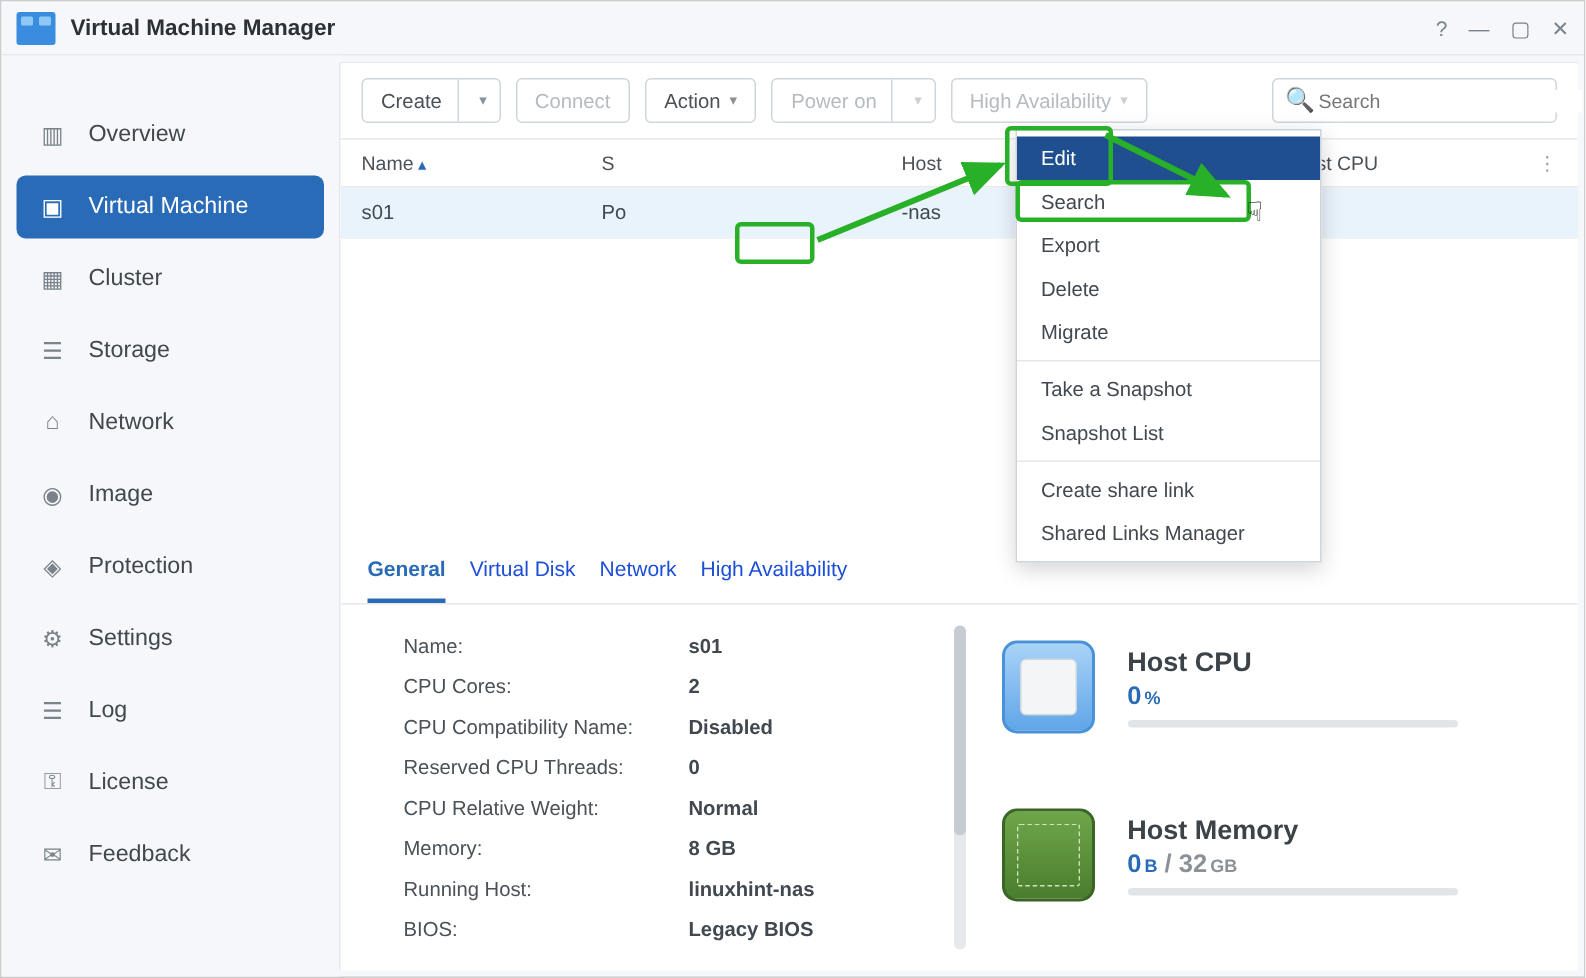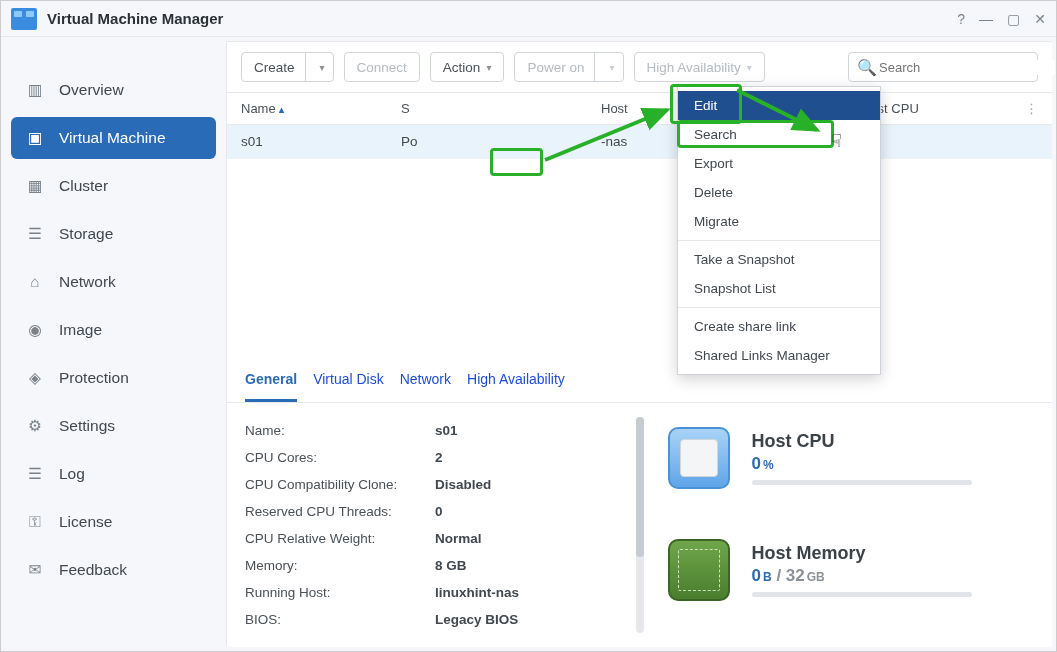--- a/index.html
+++ b/index.html
@@ -33,21 +33,21 @@
   .col-name{width:160px;} .col-status{width:200px;} .col-host{width:110px;} .col-ip{width:150px;} .col-cpu{flex:1;} .col-more{width:20px; text-align:right; color:#9aa1a7;}
   .sort-asc::after { content:" \25B4"; color:#2a6bb8; font-size:11px;}
   .grid-row { display:flex; align-items:center; padding:9px 14px; font-size:13.5px; color:#41484f; background:#e9f3fb; border-bottom:1px solid #f0f2f4;}
   .grid-row .dash{ color:#9aa1a7;}
   .tabs { display:flex; gap:16px; padding:0 18px; border-bottom:1px solid #e6e8eb; margin-top:200px; font-size:14px;}
   .tab { padding:12px 0; color:#1d4ed8; cursor:pointer; border-bottom:3px solid transparent;}
   .tab.active { color:#2a6bb8; border-bottom-color:#2a6bb8; font-weight:600;}
   .details { display:flex; padding:14px 18px; gap:24px; overflow:hidden;}
   .props { flex:1; max-width:390px;}
   .prow { display:flex; padding:6px 0; font-size:13.5px;}
-  .plabel { width:190px; color:#4a5157;}
+  .plabel { width:190px; color:#4a5157;margin-left:24px;}
   .pvalue { color:#41484f; font-weight:600;}
   .scrollbar { width:8px; background:#e6e8eb; border-radius:4px; align-self:stretch; position:relative;}
   .scrollbar::before{content:""; position:absolute; top:0; left:0; right:0; height:65%; background:#c6ccd1; border-radius:4px;}
   .stats { flex:1; display:flex; flex-direction:column; gap:50px; padding-top:10px;}
   .stat { display:flex; gap:22px; align-items:center;}
   .stat-icon { width:62px; height:62px; border-radius:10px; display:flex; align-items:center; justify-content:center;}
   .stat-icon.cpu { background:linear-gradient(#a9d3f7,#5fa5e8); border:2px solid #4a92d8;}
   .stat-icon.cpu::before{content:""; width:36px; height:36px; background:#f3f5f7; border-radius:4px; border:1px solid #cfd6dc;}
   .stat-icon.mem { background:linear-gradient(#6fa64a,#4a7d2e); border:2px solid #3a6524; position:relative;}
   .stat-icon.mem::before{content:""; position:absolute; inset:8px; border:1px dashed #cfe3bf; border-radius:2px;}
@@ -193,21 +193,21 @@
         <div class="props">
           <div class="prow">
               <div class="plabel">Name:</div>
               <div class="pvalue">s01</div>
             </div>
           <div class="prow">
               <div class="plabel">CPU Cores:</div>
               <div class="pvalue">2</div>
             </div>
           <div class="prow">
-              <div class="plabel">CPU Compatibility Clone:</div>
+              <div class="plabel">CPU Compatibility Name:</div>
               <div class="pvalue">Disabled</div>
             </div>
           <div class="prow">
               <div class="plabel">Reserved CPU Threads:</div>
               <div class="pvalue">0</div>
             </div>
           <div class="prow">
               <div class="plabel">CPU Relative Weight:</div>
               <div class="pvalue">Normal</div>
             </div>

